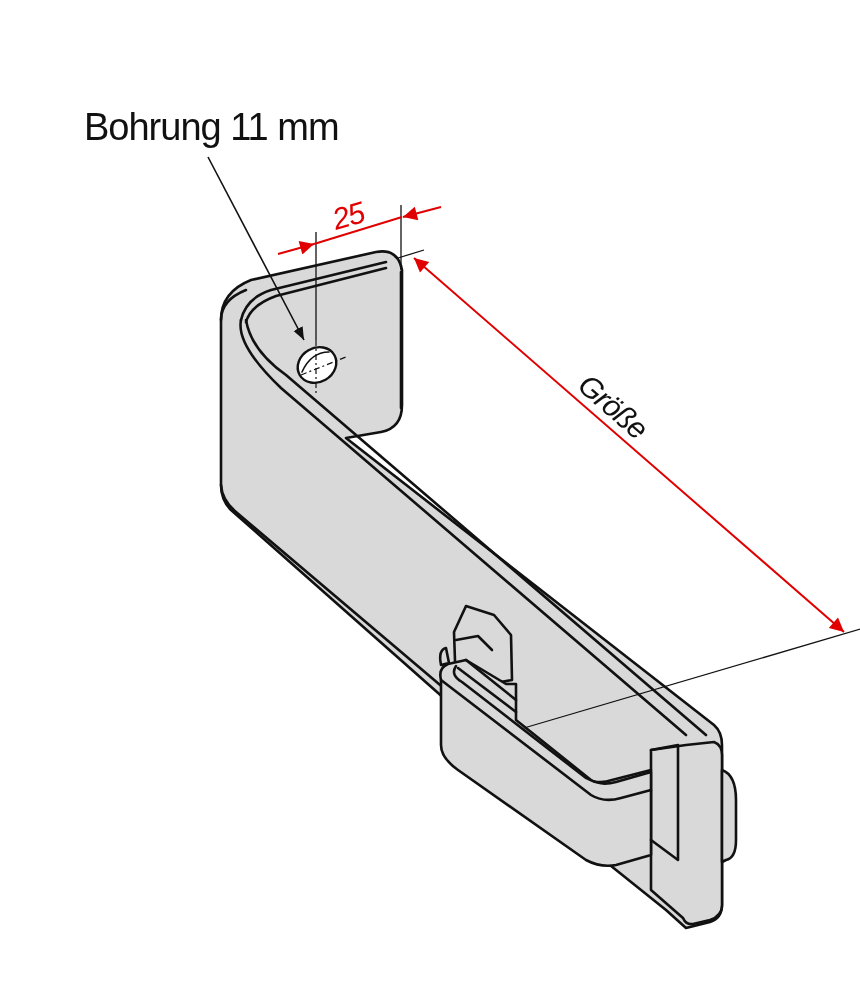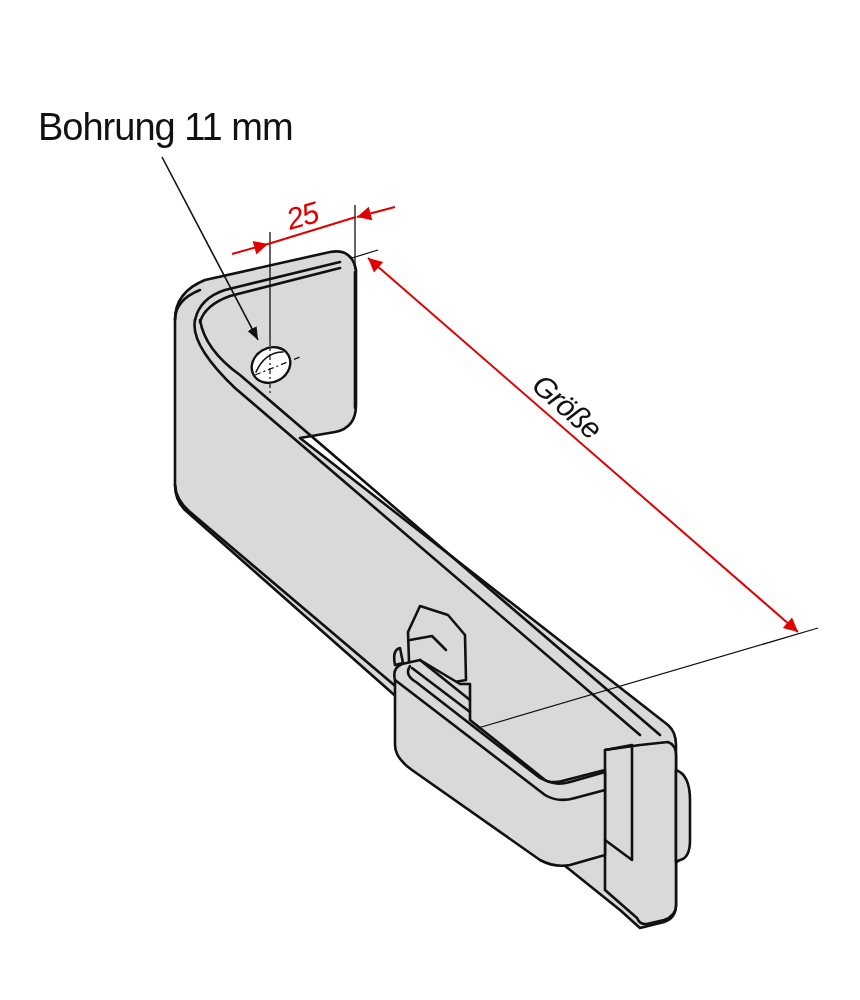--- a/index.html
+++ b/index.html
@@ -1,17 +1,17 @@
 <!DOCTYPE html>
 <html><head>
 <meta charset="utf-8">
 <style>
   html, body { margin: 0; padding: 0; background: #ffffff; }
   body { width: 860px; height: 1000px; position: relative; overflow: hidden; }
-  .canvas { position: absolute; left: 0; top: 0; width: 772px; height: 1000px; }
+  .canvas { position: absolute; left: 0; top: 0; width: 772px; height: 1000px; padding-left: 46px; }
   svg text { font-family: "Liberation Sans", "DejaVu Sans", sans-serif; }
   .lbl-main { font-size: 38px; fill: #111111; letter-spacing: -1px; }
   .lbl-dim { font-size: 30px; font-style: italic; letter-spacing: -1px; }
   .part { fill: #d9d9d9; stroke: #111111; stroke-width: 2.6; stroke-linejoin: round; stroke-linecap: round; }
   .edge { fill: none; stroke: #111111; stroke-width: 2.6; stroke-linejoin: round; stroke-linecap: round; }
   .thin { fill: none; stroke: #111111; stroke-width: 1.3; }
   .dashed { fill: none; stroke: #111111; stroke-width: 1.2; stroke-dasharray: 6 3 2 3; }
 </style>
 </head>
 <body>

